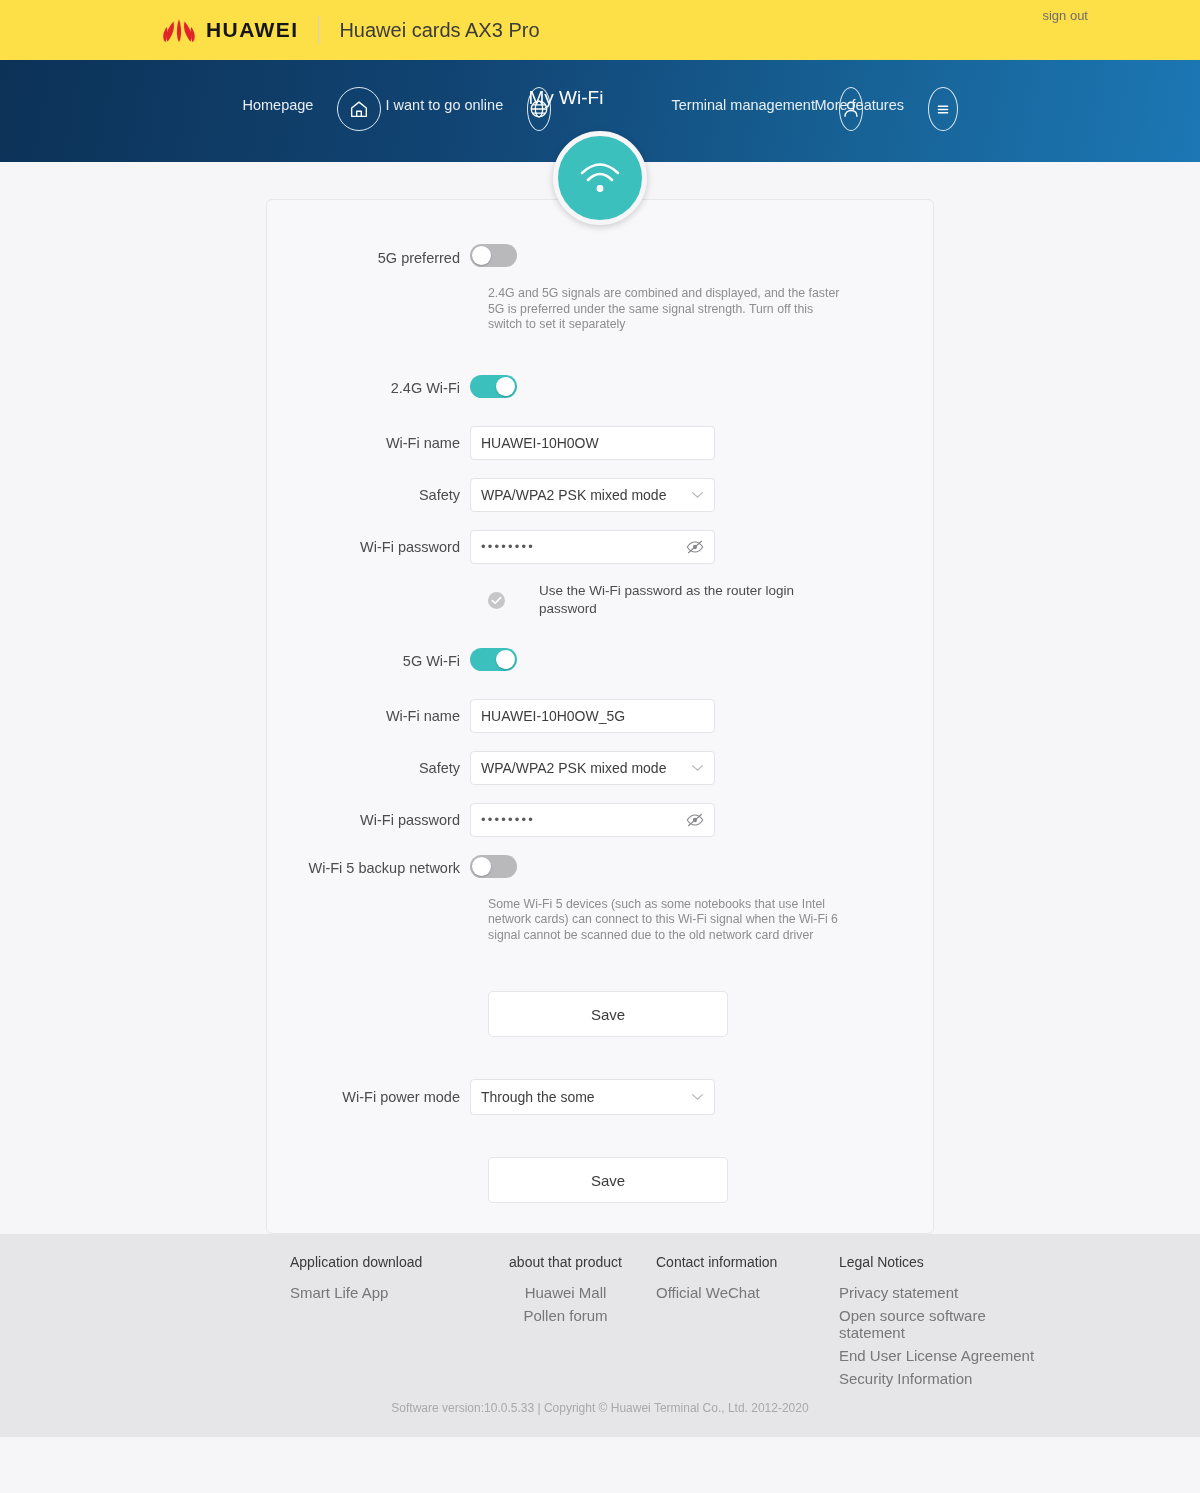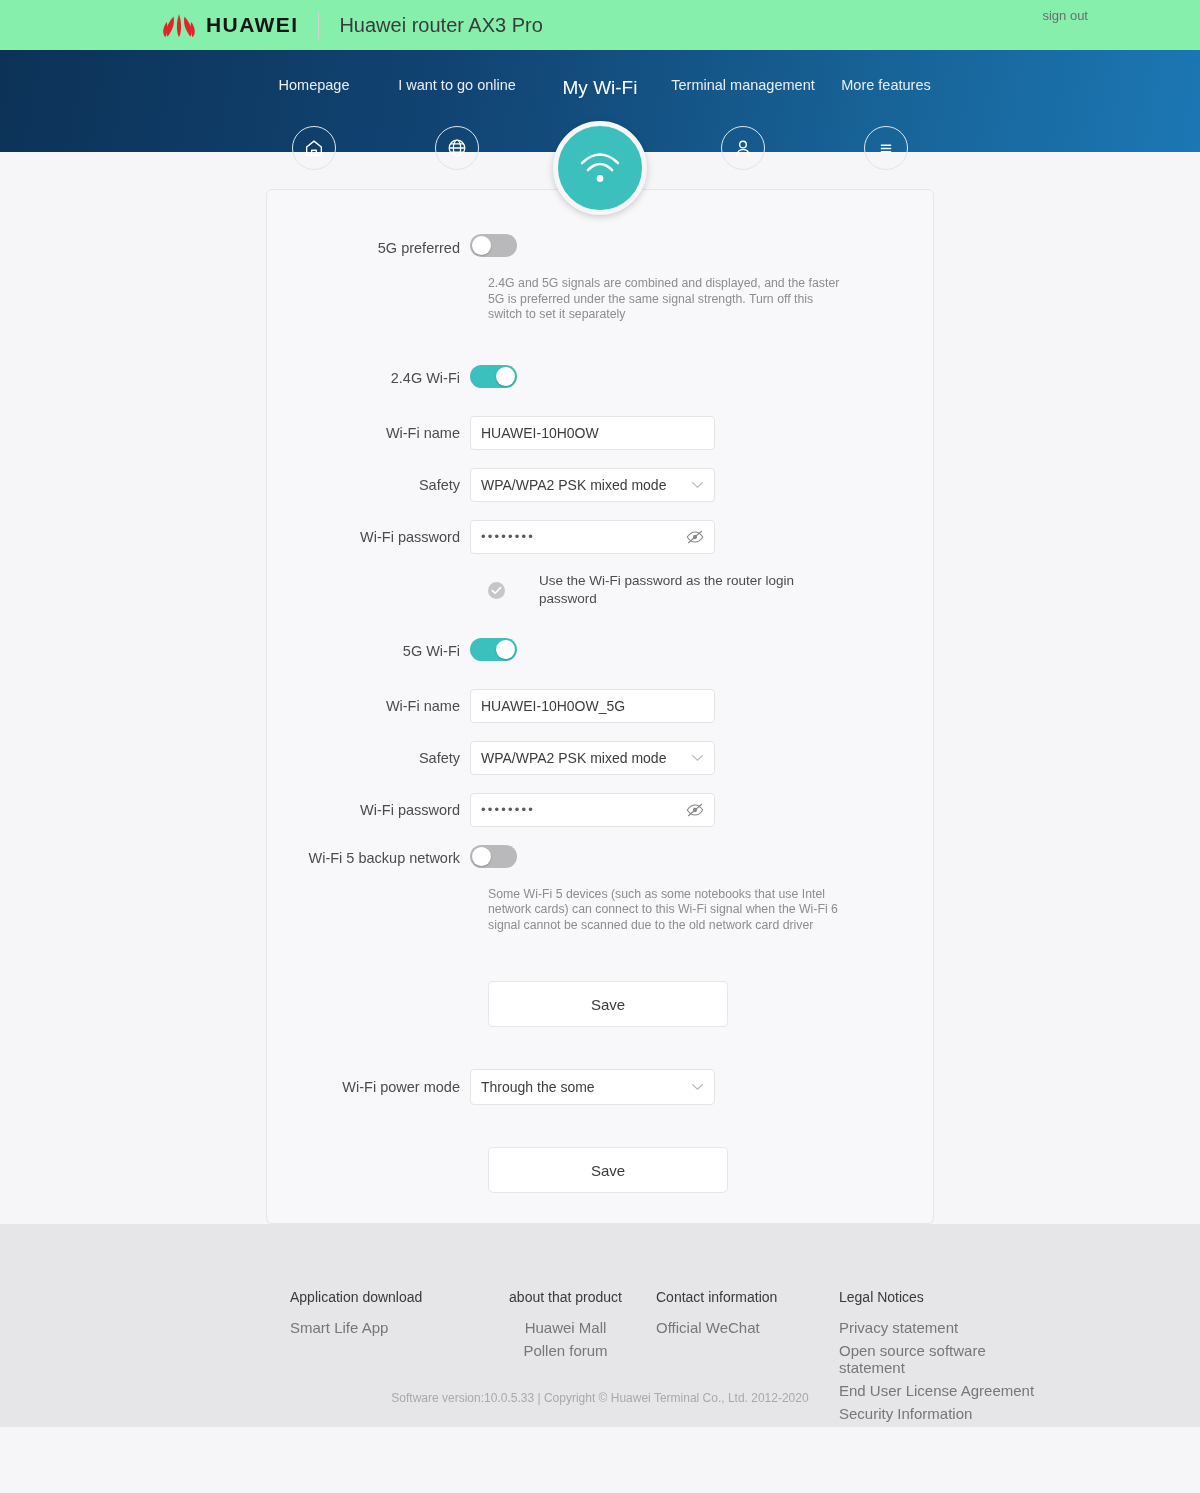--- a/index.html
+++ b/index.html
@@ -7,22 +7,22 @@
   html, body {
     width: 1200px;
     height: 1493px;
     background: #f6f5f7;
     font-family: "Liberation Sans", "DejaVu Sans", sans-serif;
     overflow: hidden;
   }
 
   
   .topbar {
-    height: 50px;
-    background: #86efac;
+    height: 60px;
+    background: #fde047;
     display: flex;
     align-items: center;
     position: relative;
   }
   .brand {
     display: flex;
     align-items: center;
     margin-left: 158px;
   }
   .logo-mark { width: 42px; height: 30px; display: block; }
@@ -63,21 +63,21 @@
     display: flex;
     justify-content: center;
     align-items: flex-start;
     gap: 0px;
     padding-top: 27px;
     height: 100%;
   }
   .nav-item {
     width: 143px;
     display: flex;
-    flex-direction: column;
+    flex-direction: row;
     align-items: center;
     cursor: pointer;
     position: relative;
     gap: 24px;
   }
   .nav-label {
     font-size: 14.5px;
     color: #e8eef4;
     white-space: nowrap;
     margin-bottom: 9px;
@@ -244,21 +244,21 @@
   .spacer-30 { height: 30px; }
   .spacer-42 { height: 42px; }
   .spacer-48 { height: 48px; }
 
   .indent { margin-left: 221px; }
 
   
   .footer {
     background: #e6e5e7;
     height: 203px;
-    padding-top: 65px;
+    padding-top: 20px;
     position: relative;
   }
   .footer-cols {
     display: flex;
     margin-left: 290px;
   }
   .fcol { }
   .fcol.c0 { width: 185px; }
   .fcol.c1 { width: 181px; text-align: center; }
   .fcol.c2 { width: 183px; }
@@ -292,21 +292,21 @@
       <g fill="#e1232a">
         <path d="M21 4 C19 10 18.2 17 19.5 23 C20 25 20.6 26.4 21 27 C21.4 26.4 22 25 22.5 23 C23.8 17 23 10 21 4 Z"></path>
         <path d="M15.5 6.5 C11.5 11 8.5 16.5 8.2 21.5 C8.1 24 8.8 25.8 9.6 26.6 C10.6 25.6 12.6 22.6 14.2 19 C16 15 16.4 10.2 15.5 6.5 Z"></path>
         <path d="M26.5 6.5 C25.6 10.2 26 15 27.8 19 C29.4 22.6 31.4 25.6 32.4 26.6 C33.2 25.8 33.9 24 33.8 21.5 C33.5 16.5 30.5 11 26.5 6.5 Z"></path>
         <path d="M8.5 12 C6.2 15.8 4.6 20 5.4 23.4 C5.9 25.4 6.9 26.6 7.8 27.1 C8 25.6 8.5 22 9.2 18.6 C9.7 16 9.2 13.4 8.5 12 Z"></path>
         <path d="M33.5 12 C32.8 13.4 32.3 16 32.8 18.6 C33.5 22 34 25.6 34.2 27.1 C35.1 26.6 36.1 25.4 36.6 23.4 C37.4 20 35.8 15.8 33.5 12 Z"></path>
       </g>
     </svg>
     <span class="logo-word">HUAWEI</span>
     <div class="brand-divider"></div>
-    <span class="product-title">Huawei router AX3 Pro</span>
+    <span class="product-title">Huawei cards AX3 Pro</span>
   </div>
   <span class="signout">sign out</span>
 </div>
 
 <div class="navbar">
   <div class="nav-items">
 
     <div class="nav-item">
       <span class="nav-label">Homepage</span>
       <div class="nav-circle">

